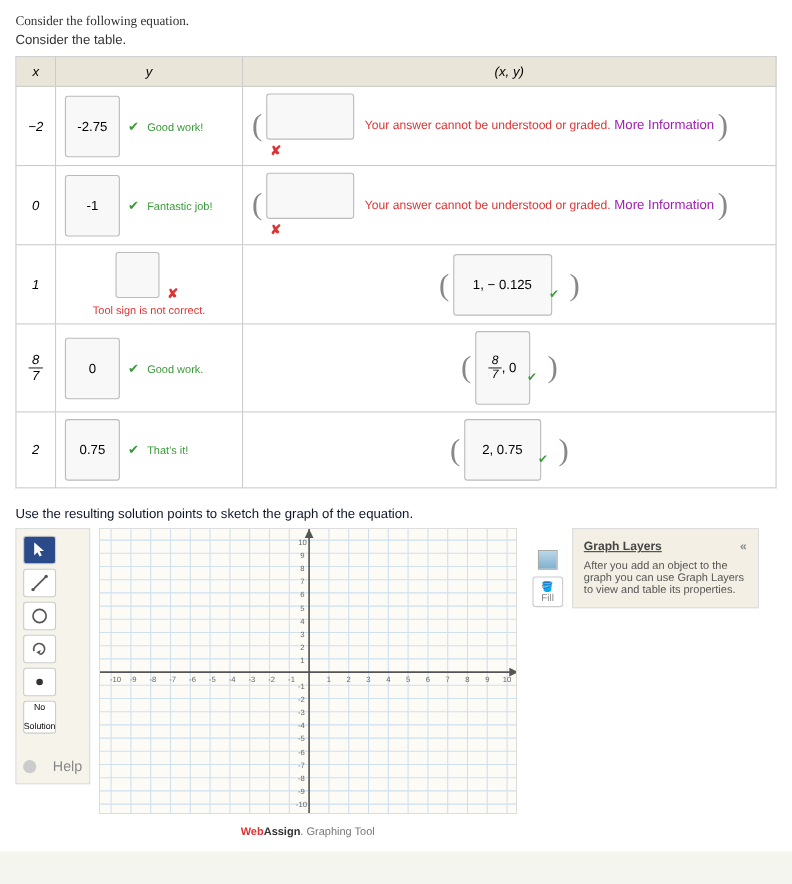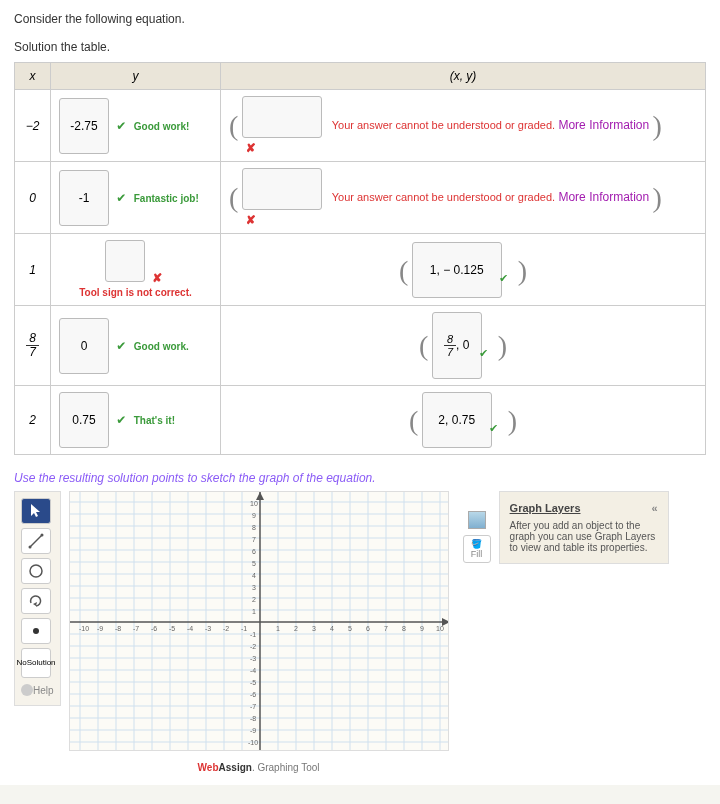--- a/index.html
+++ b/index.html
@@ -1,67 +1,67 @@
 <!DOCTYPE html>
 <html><head>
   <meta charset="utf-8">
   <style>
     * { box-sizing: border-box; margin: 0; padding: 0; }
     body { font-family: Arial, sans-serif; font-size: 12px; background: #f5f5f0; width: 720px; height: 804px; overflow: hidden; position: relative; }
     .page { background: #fff; padding: 12px 14px; }
-    .prompt { margin-bottom: 14px; color: #333; }
+    .prompt { margin-bottom: 2px; color: #333; font-family: Liberation Serif, serif; }
     .equation { margin: 8px 20px 14px 80px; font-style: italic; }
     .fraction { display: inline-block; text-align: center; vertical-align: middle; line-height: 1.1; font-style: italic; }
     .fraction .num { display: block; border-bottom: 1px solid #333; padding: 0 3px; }
     .fraction .den { display: block; padding: 0 3px; }
     .subprompt { margin-bottom: 8px; color: #333; }
     table.ans { width: 100%; border-collapse: collapse; }
     table.ans th, table.ans td { border: 1px solid #ccc; padding: 6px 8px; vertical-align: middle; }
     table.ans th { background: #eae5d9; font-style: italic; font-weight: normal; text-align: center; }
     .xcol { width: 36px; text-align: center; font-style: italic; }
     .ycol { width: 170px; }
     .ans-input { display: inline-block; border: 1px solid #bbb; border-radius: 3px; padding: 20px 6px; background: #f8f8f8; min-width: 50px; text-align: center; }
     .check { color: #3a9a3a; margin: 0 4px; }
     .cross { color: #d33; margin: 0 4px; font-weight: bold; }
-    .feedback { font-size: 10px; color: #3a9a3a; font-weight: bold; }
+    .feedback { font-size: 10px; color: #3a9a3a; }
     .feedback.bad { color: #d33; }
     .paren { font-size: 28px; color: #888; font-family: 'Times New Roman', serif; vertical-align: middle; }
     .err-msg { color: #d33; font-size: 11px; }
     .more-info { color: #a21caf; }
     .pair-cell { text-align: left; padding-left: 30px; }
     .pair-input { display: inline-block; vertical-align: middle; }
-    .sketch-prompt { margin: 16px 0 6px 0; color: #8b5cf6; font-style: italic; }
+    .sketch-prompt { margin: 16px 0 6px 0; color: #0f172a; }
     .graph-area { display: flex; align-items: flex-start; gap: 8px; }
     .tool-panel { background: #f6f3eb; border: 1px solid #ddd; padding: 6px; }
     .tools { display: flex; flex-direction: column; gap: 4px; }
     .tool-btn { width: 30px; height: 26px; background: #fff; border: 1px solid #ccc; border-radius: 3px; display: flex; align-items: center; justify-content: center; font-size: 14px; }
     .tool-btn.active { background: #2a4a8a; color: #fff; }
-    .nosol { font-size: 8px; text-align: center; line-height: 1.1; }
+    .nosol { font-size: 8px; text-align: center; line-height: 1.1; flex-direction: column; }
     .grid-wrap { position: relative; background: #fff; }
     .grid { border: 1px solid #ddd; }
     .side-panel { background: #f3efe4; padding: 10px; border: 1px solid #ddd; width: 170px; font-size: 10px; color: #555; }
     .side-panel h4 { font-size: 11px; color: #444; margin-bottom: 6px; font-weight: bold; text-decoration: underline; }
     .side-panel .collapse { float: right; color: #888; }
     .fill-btn { width: 28px; height: 28px; background: #fff; border: 1px solid #ccc; border-radius: 3px; font-size: 9px; color: #888; display: flex; flex-direction: column; align-items: center; justify-content: center; margin-left: 6px; }
     .color-sw { width: 18px; height: 18px; background: linear-gradient(#b8d8e8, #80b0d0); border: 1px solid #aaa; margin-left: 6px; }
     .footer { margin-top: 4px; font-size: 10px; color: #777; }
     .footer b { color: #d33; }
-    .help-btn { display: inline-flex; align-items: center; gap: 0; color: #888; font-size: 10px; margin-top: 6px; }
+    .help-btn { display: inline-flex; align-items: center; gap: 15px; color: #888; font-size: 13px; margin-top: 22px; }
     .help-btn .circ { display: inline-block; width: 12px; height: 12px; border-radius: 50%; background: #ccc; }
     .aside-col { display: flex; flex-direction: column; gap: 6px; align-items: center; padding-top: 20px; }
     .check-sm { color: #3a9a3a; font-size: 11px; position: relative; top: 8px; left: -6px; }
   </style>
 </head>
 <body>
 
 <div class="page">
   <div class="prompt">Consider the following equation.</div>
 
 
-  <div class="subprompt">Solution the table.</div>
+  <div class="subprompt">Consider the table.</div>
 
   <table class="ans">
     <tbody>
         <tr>
       <th class="xcol">x</th>
       <th class="ycol">y</th>
       <th>(x, y)</th>
     </tr>
 
     <tr>

